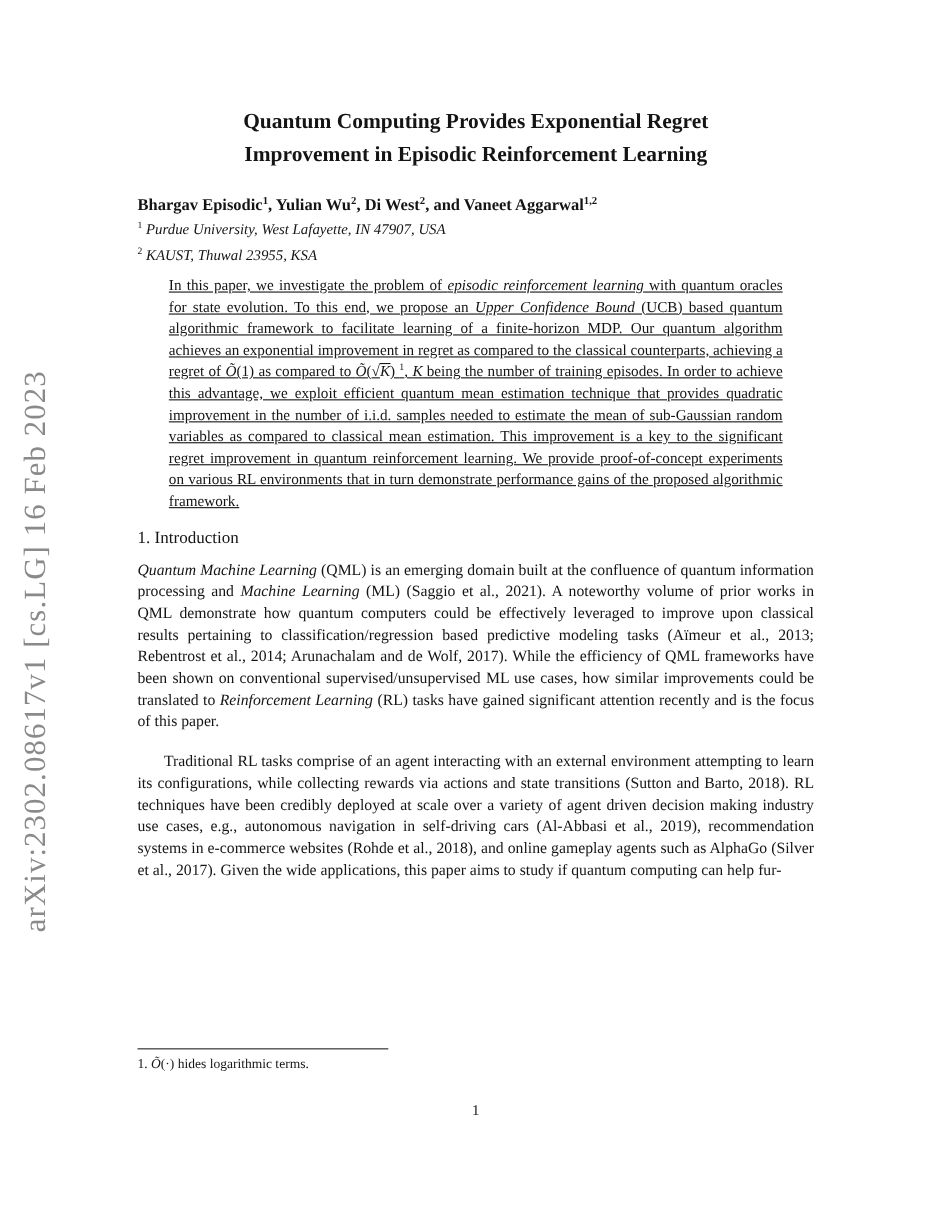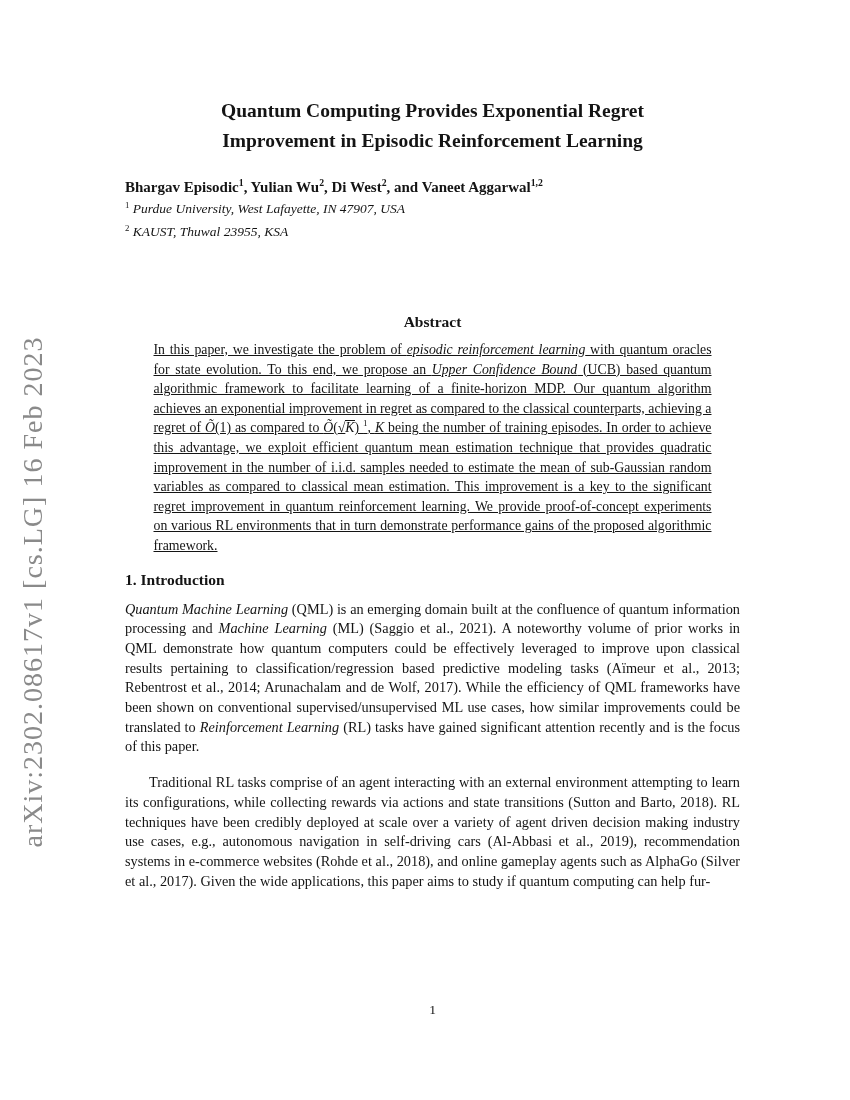--- a/index.html
+++ b/index.html
@@ -28,21 +28,21 @@
   .emails {
     margin-top:4px; font-size:12.5px; font-variant:small-caps; letter-spacing:0.4px;
   }
 
   .abstract-heading { margin-top:72px; text-align:center; font-size:15.5px; font-weight:bold; }
   .abstract-body {
     width:558px; margin:9px auto 0 auto;
     font-size:13.8px; line-height:19.6px; text-align:justify;text-decoration:underline;
   }
 
-  .section-heading { margin-top:15px; font-size:15.5px; font-weight:bold; }
+  .section-heading { margin-top:15px; font-size:15.5px; font-weight:normal; }
   .para {
     margin:11px 0 0 0; font-size:14.3px; line-height:19.7px; text-align:justify;
   }
   .para.indented { margin-top:16px; text-indent:24px; }
 
   .footnote-block { position:absolute; left:125px; top:953px; width:615px; font-size:12.3px; }
   .footnote-rule { width:228px; height:0; border-top:1.2px solid #222; margin-bottom:5px; }
   .footnote-text { line-height:16px; }
 
   .pagenum { position:absolute; left:125px; top:1002px; width:615px; text-align:center; font-size:13.5px; }
@@ -64,28 +64,31 @@
       <div>Quantum Computing Provides Exponential Regret</div>
       <div>Improvement in Episodic Reinforcement Learning</div>
     </div>
 
     <div class="authors"><span>Bhargav Episodic</span><sup>1</sup><span>, Yulian Wu</span><sup>2</sup><span>, Di West</span><sup>2</sup><span>, and Vaneet Aggarwal</span><sup>1,2</sup></div>
 
     <div class="affil"><sup>1</sup><span> </span><span class="it">Purdue University, West Lafayette, IN 47907, USA</span></div>
     <div class="affil"><sup>2</sup><span> </span><span class="it">KAUST, Thuwal 23955, KSA</span></div>
 
 
-    <div class="abstract-heading">Abstract</div>
 
     <div class="abstract-body"><span>In this paper, we investigate the problem of </span><span class="it">episodic reinforcement learning</span><span> with quantum oracles for state evolution. To this end, we propose an </span><span class="it">Upper Confidence Bound</span><span> (UCB) based quantum algorithmic framework to facilitate learning of a finite-horizon MDP. Our quantum algorithm achieves an exponential improvement in regret as compared to the classical counterparts, achieving a regret of </span><span class="it">Õ</span><span>(1) as compared to </span><span class="it">Õ</span><span>(</span><span>√</span><span class="it ov">K</span><span>) </span><sup>1</sup><span>, </span><span class="it">K</span><span> being the number of training episodes. In order to achieve this advantage, we exploit efficient quantum mean estimation technique that provides quadratic improvement in the number of i.i.d. samples needed to estimate the mean of sub-Gaussian random variables as compared to classical mean estimation. This improvement is a key to the significant regret improvement in quantum reinforcement learning. We provide proof-of-concept experiments on various RL environments that in turn demonstrate performance gains of the proposed algorithmic framework.</span></div>
 
     <div class="section-heading">1. Introduction</div>
 
     <p class="para"><span class="it">Quantum Machine Learning</span><span> (QML) is an emerging domain built at the confluence of quantum information processing and </span><span class="it">Machine Learning</span><span> (ML) (Saggio et al., 2021). A noteworthy volume of prior works in QML demonstrate how quantum computers could be effectively leveraged to improve upon classical results pertaining to classification/regression based predictive modeling tasks (Aïmeur et al., 2013; Rebentrost et al., 2014; Arunachalam and de Wolf, 2017). While the efficiency of QML frameworks have been shown on conventional supervised/unsupervised ML use cases, how similar improvements could be translated to </span><span class="it">Reinforcement Learning</span><span> (RL) tasks have gained significant attention recently and is the focus of this paper.</span></p>
 
     <p class="para indented"><span>Traditional RL tasks comprise of an agent interacting with an external environment attempting to learn its configurations, while collecting rewards via actions and state transitions (Sutton and Barto, 2018). RL techniques have been credibly deployed at scale over a variety of agent driven decision making industry use cases, e.g., autonomous navigation in self-driving cars (Al-Abbasi et al., 2019), recommendation systems in e-commerce websites (Rohde et al., 2018), and online gameplay agents such as AlphaGo (Silver et al., 2017). Given the wide applications, this paper aims to study if quantum computing can help fur-</span></p>
 
   </div>
 
+  <div class="footnote-block">
+    <div class="footnote-rule"></div>
+    <div class="footnote-text"><span>1. </span><span class="it">Õ</span><span>(·) hides logarithmic terms.</span></div>
+  </div>
 
   <div class="pagenum">1</div>
 
 </div>
 
 </body></html>

